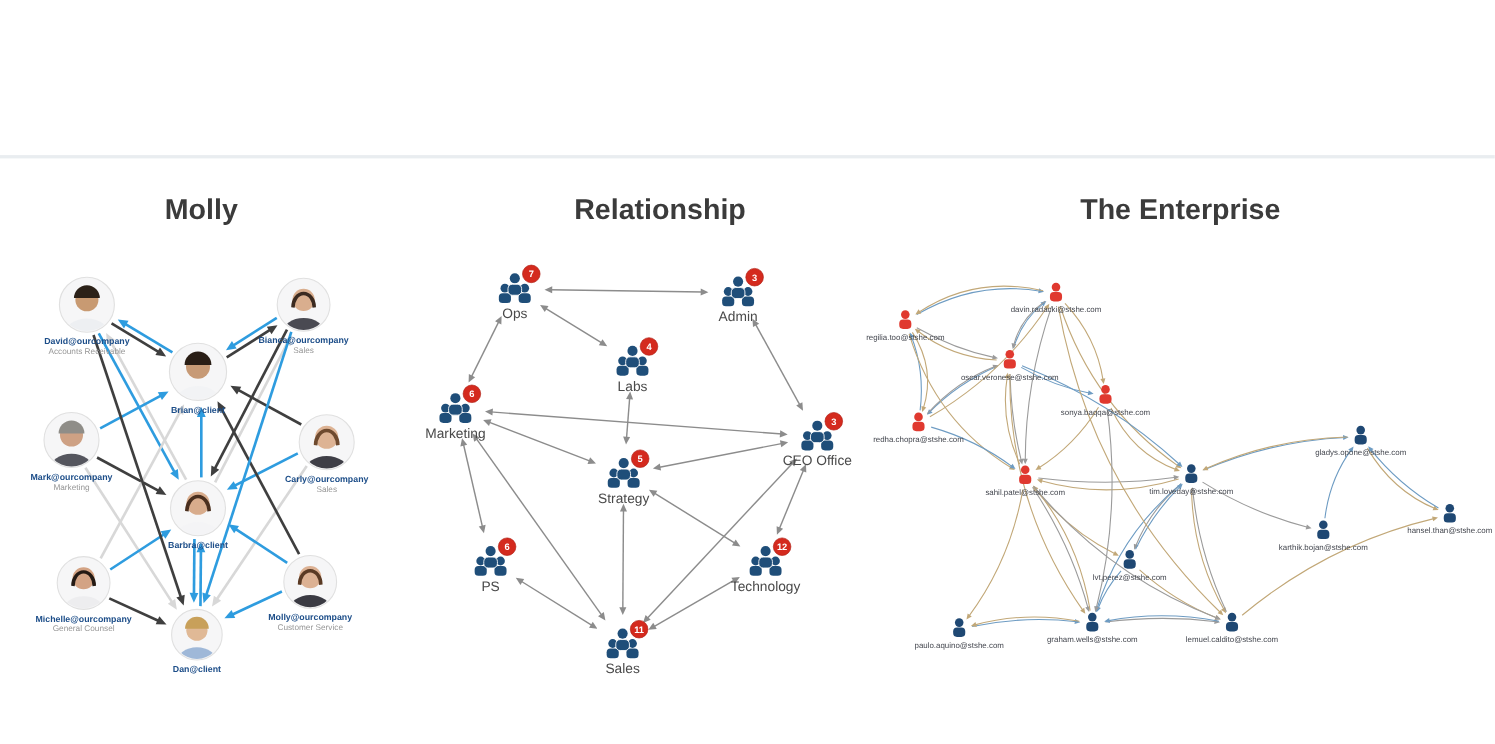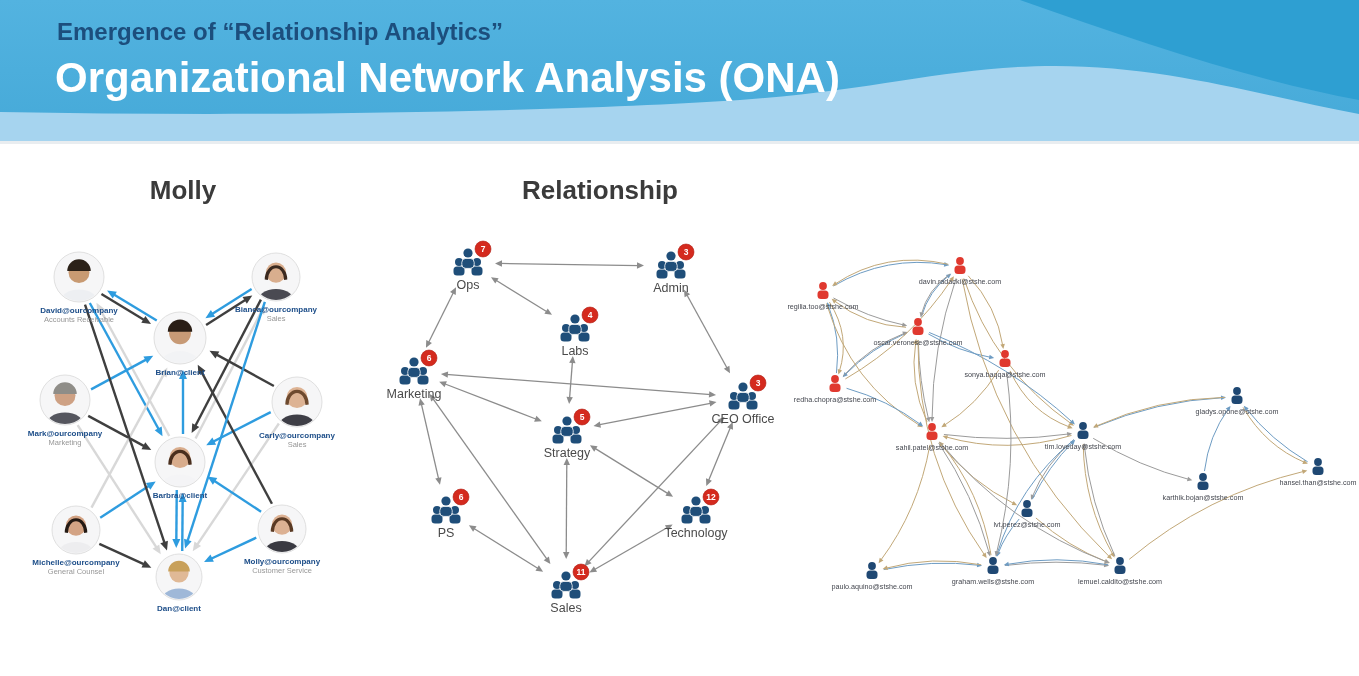--- a/index.html
+++ b/index.html
@@ -17,39 +17,25 @@
   .panel{position:absolute;overflow:visible;}
   #svg-teams{left:20px;top:235px;}
   #svg-orgs{left:390px;top:235px;}
   #svg-ent{left:790px;top:240px;}
   svg text{font-family:"Liberation Sans", sans-serif;}
 </style>
 </head>
 <body>
 
 <div class="slide">
-  <div class="hdr">
-    <svg id="hdr-art" width="1359" height="141" viewBox="0 0 1359 141">
-        <defs>
-          <linearGradient id="hdrgrad" x1="0" y1="0" x2="0" y2="1">
-            <stop offset="0" stop-color="#53B3E0"></stop>
-            <stop offset="1" stop-color="#45A9D8"></stop>
-          </linearGradient>
-        </defs>
-        <rect x="0" y="0" width="1359" height="141" fill="url(#hdrgrad)"></rect>
-        <path d="M1020,0 C1140,42 1250,80 1359,100 L1359,0 Z" fill="#2E9FD2"></path>
-        <path d="M0,112 C260,117 560,112 740,100 C880,90 950,66 1055,66 C1170,66 1270,98 1359,114 L1359,141 L0,141 Z" fill="#A6D4EF"></path>
-      </svg>
-    <div class="hdr-sub" style="color: rgb(28, 78, 125);">Emergence of “Relationship Analytics”</div>
-    <div class="hdr-title" style="color: rgb(255, 255, 255);">Organizational Network Analysis (ONA)</div>
-  </div>
   <div class="hdr-line"></div>
 
   <div class="sec-title" id="title-teams">Molly</div>
   <div class="sec-title" id="title-orgs">Relationship</div>
+  <div class="sec-title" id="title-ent">The Enterprise</div>
 
   <svg id="svg-teams" class="panel" width="360" height="400">
       <line x1="81.41686423939022" y1="59.04359696991067" x2="125.9212812451463" y2="85.9225022902188" stroke="#3F3F3F" stroke-width="2.4"></line>
       <polygon points="131.05724333553212,89.02441998837261 121.28535506785087,87.79551816806578 125.42124533205595,80.94756871421804" fill="#3F3F3F"></polygon>
       <line x1="136.7271420788788" y1="85.43941674706369" x2="92.22272507312275" y2="58.56051142675556" stroke="#2E9CDF" stroke-width="2.4"></line>
       <polygon points="87.08676298273693,55.458593728601755 96.85865125041818,56.68749554890859 92.7227609862131,63.53544500275634" fill="#2E9CDF"></polygon>
       <line x1="231.60245102957907" y1="53.94820506335209" x2="190.46396655225533" y2="80.08828374165155" stroke="#2E9CDF" stroke-width="2.4"></line>
       <polygon points="185.39982665785445,83.30612263288545 190.85081057196652,75.10327103310068 195.14126242694505,81.85545755896852" fill="#2E9CDF"></polygon>
       <line x1="186.0855956018879" y1="89.97918197290328" x2="227.22408007921163" y2="63.83910329460382" stroke="#3F3F3F" stroke-width="2.4"></line>
       <polygon points="232.2882199736125,60.62126440336992 226.83723605950044,68.82411600315469 222.5467842045219,62.071929477286844" fill="#3F3F3F"></polygon>

